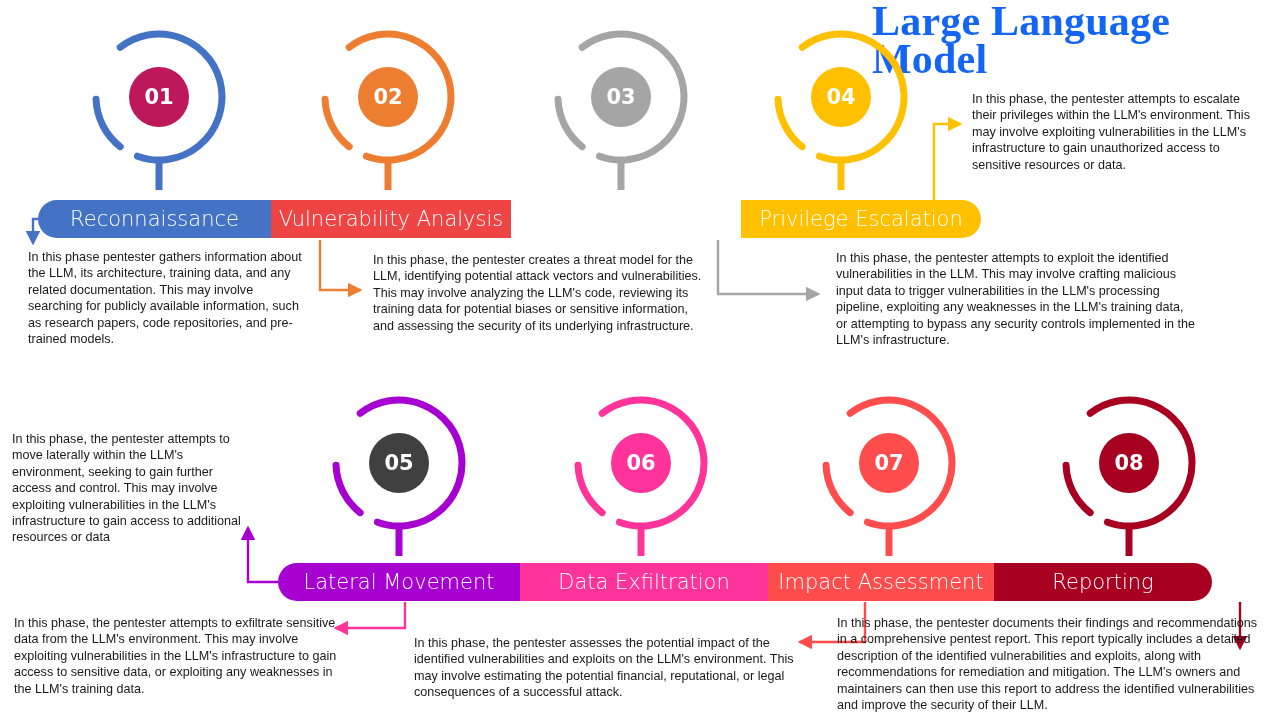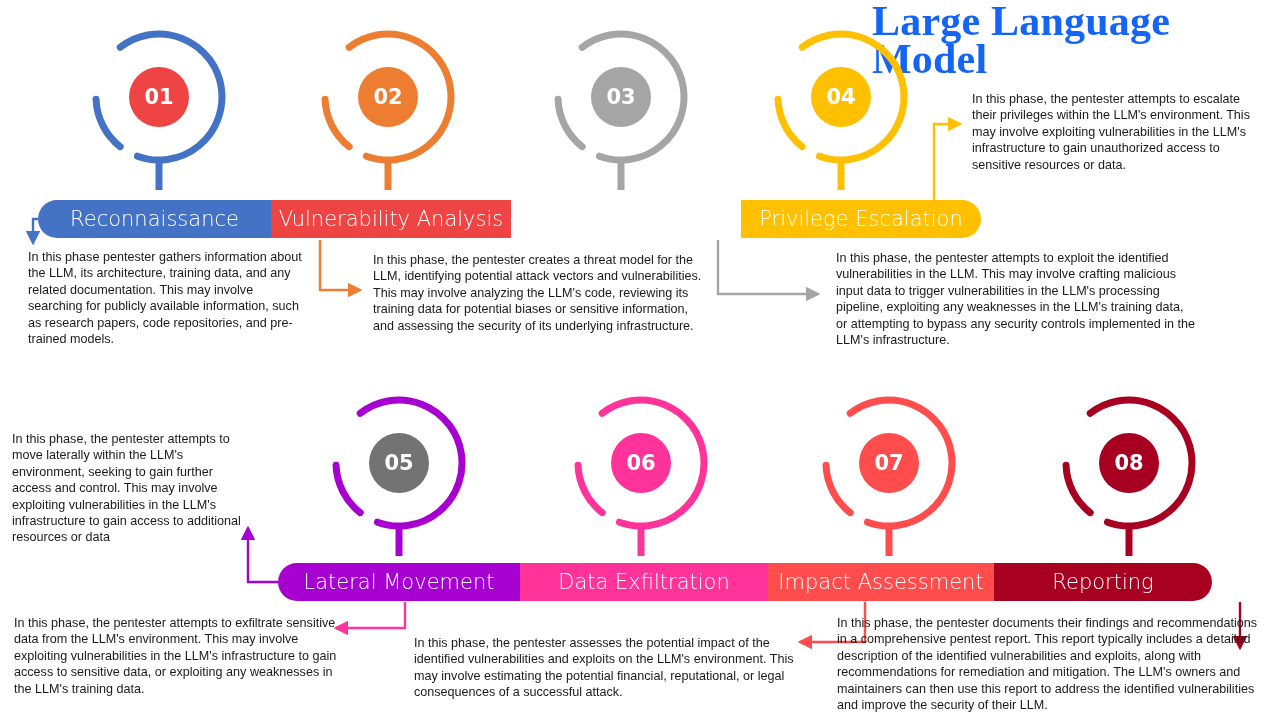--- a/index.html
+++ b/index.html
@@ -78,21 +78,21 @@
       </svg>
     </div>
   <div class="ring" id="ring3" style="left: 762px; top: 18px;">
       <svg width="158" height="192" viewBox="0 0 158 192">
         <path d="M 40.21332705448353 29.35532252277651 A 63 63 0 1 1 57.452730970482875 138.20063510951223" fill="none" stroke="#FFC000" stroke-width="7" stroke-linecap="round"></path>
         <path d="M 40.21332705448353 128.6446774772235 A 63 63 0 0 1 16.03837789779697 81.19866829225754" fill="none" stroke="#FFC000" stroke-width="7" stroke-linecap="round"></path>
         <path d="M 79 140 L 79 172" stroke="#FFC000" stroke-width="7" fill="none"></path>
       </svg>
     </div>
 
-  <div class="hub" id="hub0" style="left: 129px; top: 67px; width: 60px; height: 60px; background: #ef4444;">
+  <div class="hub" id="hub0" style="left: 129px; top: 67px; width: 60px; height: 60px; background: #be185d;">
       <span>01</span>
     </div>
   <div class="hub" id="hub1" style="left: 358px; top: 67px; width: 60px; height: 60px; background: rgb(237, 125, 49);">
       <span>02</span>
     </div>
   <div class="hub" id="hub2" style="left: 591px; top: 67px; width: 60px; height: 60px; background: rgb(165, 165, 165);">
       <span>03</span>
     </div>
   <div class="hub" id="hub3" style="left: 811px; top: 67px; width: 60px; height: 60px; background: rgb(255, 192, 0);">
       <span>04</span>
@@ -124,21 +124,21 @@
       </svg>
     </div>
   <div class="ring" id="ring7" style="left: 1050px; top: 384px;">
       <svg width="158" height="192" viewBox="0 0 158 192">
         <path d="M 40.21332705448353 29.35532252277651 A 63 63 0 1 1 57.452730970482875 138.20063510951223" fill="none" stroke="#A80021" stroke-width="7" stroke-linecap="round"></path>
         <path d="M 40.21332705448353 128.6446774772235 A 63 63 0 0 1 16.03837789779697 81.19866829225754" fill="none" stroke="#A80021" stroke-width="7" stroke-linecap="round"></path>
         <path d="M 79 140 L 79 172" stroke="#A80021" stroke-width="7" fill="none"></path>
       </svg>
     </div>
 
-  <div class="hub" id="hub4" style="left: 369px; top: 433px; width: 60px; height: 60px; background: #737373;">
+  <div class="hub" id="hub4" style="left: 369px; top: 433px; width: 60px; height: 60px; background: #404040;">
       <span>05</span>
     </div>
   <div class="hub" id="hub5" style="left: 611px; top: 433px; width: 60px; height: 60px; background: rgb(255, 51, 153);">
       <span>06</span>
     </div>
   <div class="hub" id="hub6" style="left: 859px; top: 433px; width: 60px; height: 60px; background: rgb(255, 77, 77);">
       <span>07</span>
     </div>
   <div class="hub" id="hub7" style="left: 1099px; top: 433px; width: 60px; height: 60px; background: rgb(168, 0, 33);">
       <span>08</span>

